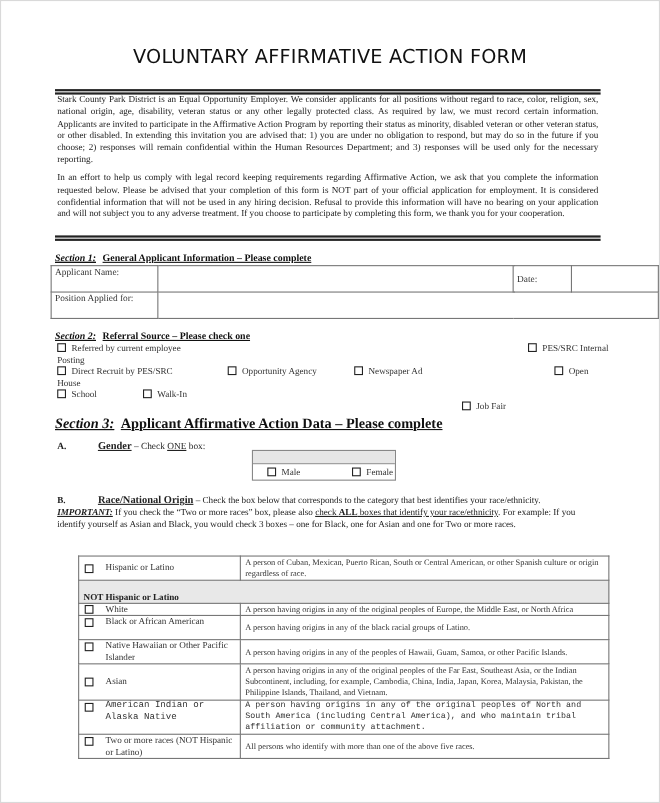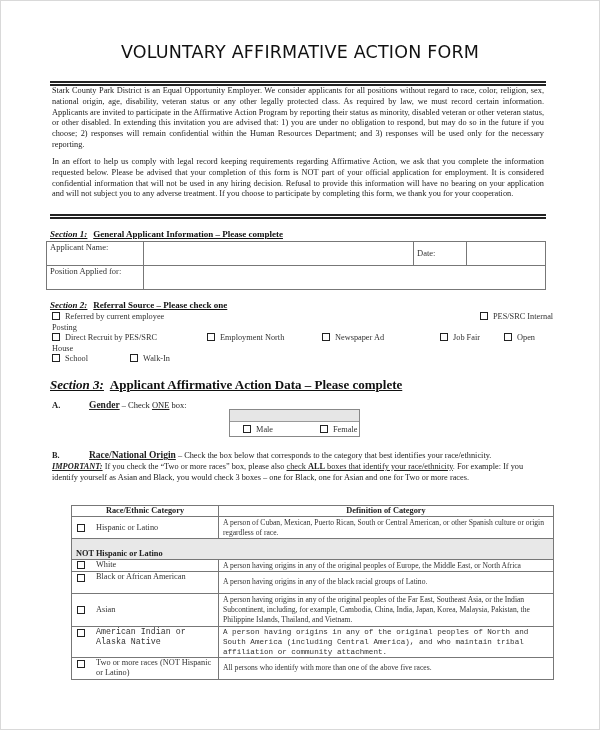--- a/index.html
+++ b/index.html
@@ -27,21 +27,21 @@
     position: absolute; left: 52px; width: 492px;
     font-size: 8.3px; line-height: 10.8px; text-align: justify; color: #222;
   }
   .sec-head {
     position: absolute; left: 50px; font-size: 9px; font-weight: bold; color: #111; text-decoration: underline;
   }
   .sec-head .sec-num { font-style: italic; text-decoration: underline; margin-right: 6px; }
   .sec3-head { font-size: 13px; }
 
   table.s1 {
-    position: absolute; left: 46px; top: 241px; width: 500px;
+    position: absolute; left: 46px; top: 241px; width: 553px;
     border-collapse: collapse; font-size: 8.5px;
   }
   table.s1 td { border: 1px solid #777; padding: 0 3px; vertical-align: top; color: #333; line-height: 10.5px; }
   .field { height: 100%; }
 
   .cb {
     display: inline-block; width: 8px; height: 8px; border: 1.2px solid #222;
     vertical-align: -1px; margin-right: 5px; box-sizing: border-box; background: #fff;
   }
   .ref-line { position: absolute; left: 52px; font-size: 8.3px; color: #333; line-height: 10px; white-space: nowrap; }
@@ -122,23 +122,23 @@
 </div>
 
 <div class="ref-line" style="top:312px; width:500px; height:10px;">
   <span class="ref-item" style="left:0;"><span class="cb"></span><span>Referred by current employee</span></span>
   <span class="ref-item" style="left:386px;margin-left:42px;"><span class="cb"></span><span>PES/SRC Internal</span></span>
 </div>
 <div class="ref-wrap" style="top:323px;">Posting</div>
 
 <div class="ref-line" style="top:333px; width:500px; height:10px;">
   <span class="ref-item" style="left:0;"><span class="cb"></span><span>Direct Recruit by PES/SRC</span></span>
-  <span class="ref-item" style="left:155px;"><span class="cb"></span><span>Employment North</span></span>
+  <span class="ref-item" style="left:155px;"><span class="cb"></span><span>Opportunity Agency</span></span>
   <span class="ref-item" style="left:270px;"><span class="cb"></span><span>Newspaper Ad</span></span>
-  <span class="ref-item" style="left:388px;"><span class="cb"></span><span>Job Fair</span></span>
+  <span class="ref-item" style="left:368px;margin-top:32px;"><span class="cb"></span><span>Job Fair</span></span>
   <span class="ref-item" style="left:452px;"><span class="cb"></span><span>Open</span></span>
 </div>
 <div class="ref-wrap" style="top:344px;">House</div>
 
 <div class="ref-line" style="top:354px; width:500px; height:10px;">
   <span class="ref-item" style="left:0;"><span class="cb"></span><span>School</span></span>
   <span class="ref-item" style="left:78px;"><span class="cb"></span><span>Walk-In</span></span>
 </div>
 
 <div class="sec-head sec3-head" style="top:377px;">
@@ -155,38 +155,38 @@
     <span class="opt" style="left:90px;"><span class="cb"></span><span>Female</span></span>
   </div>
 </div>
 
 <div class="race-para">
   <span class="letter">B.</span><span class="r-title">Race/National Origin</span><span> – Check the box below that corresponds to the category that best identifies your race/ethnicity.  </span><span class="imp">IMPORTANT:</span><span>  If you check the “Two or more races” box, please also </span><span class="u"><span>check </span><b>ALL</b><span> boxes that identify your race/ethnicity</span></span><span>.  For example: If you identify yourself as Asian and Black, you would check 3 boxes – one for Black, one for Asian and one for Two or more races.</span>
 </div>
 
 <table class="race">
   <tbody>
-      <tr>
-    <th style="width:118px;">Race/Ethnic Category</th>
-    <th>Definition of Category</th>
-  </tr>
   <tr style="height:22px;">
     <td class="cat" style="vertical-align:middle;"><span class="cb" style="top:7px;"></span><span>Hispanic or Latino</span></td>
     <td class="def">A person of Cuban, Mexican, Puerto Rican, South or Central American, or other Spanish culture or origin regardless of race.</td>
   </tr>
   <tr class="sub">
         <td colspan="2">NOT Hispanic or Latino</td>
       </tr>
   <tr style="height:11px;">
     <td class="cat"><span class="cb" style="top:1px;"></span><span>White</span></td>
     <td class="def">A person having origins in any of the original peoples of Europe, the Middle East, or North Africa</td>
   </tr>
   <tr style="height:22px;">
     <td class="cat"><span class="cb"></span><span>Black or African American</span></td>
     <td class="def">A person having origins in any of the black racial groups of Latino.</td>
+  </tr>
+  <tr style="height:22px;">
+    <td class="cat"><span class="cb"></span><span>Native Hawaiian or Other Pacific Islander</span></td>
+    <td class="def">A person having origins in any of the peoples of Hawaii, Guam, Samoa, or other Pacific Islands.</td>
   </tr>
   <tr style="height:33px;">
     <td class="cat" style="vertical-align:middle;"><span class="cb" style="top:12px;"></span><span>Asian</span></td>
     <td class="def">A person having origins in any of the original peoples of the Far East, Southeast Asia, or the Indian Subcontinent, including, for example, Cambodia, China, India, Japan, Korea, Malaysia, Pakistan, the Philippine Islands, Thailand, and Vietnam.</td>
   </tr>
   <tr style="height:22px;font-family:Liberation Mono, monospace;">
     <td class="cat"><span class="cb"></span><span>American Indian or Alaska Native</span></td>
     <td class="def">A person having origins in any of the original peoples of North and South America (including Central America), and who maintain tribal affiliation or community attachment.</td>
   </tr>
   <tr style="height:22px;">

